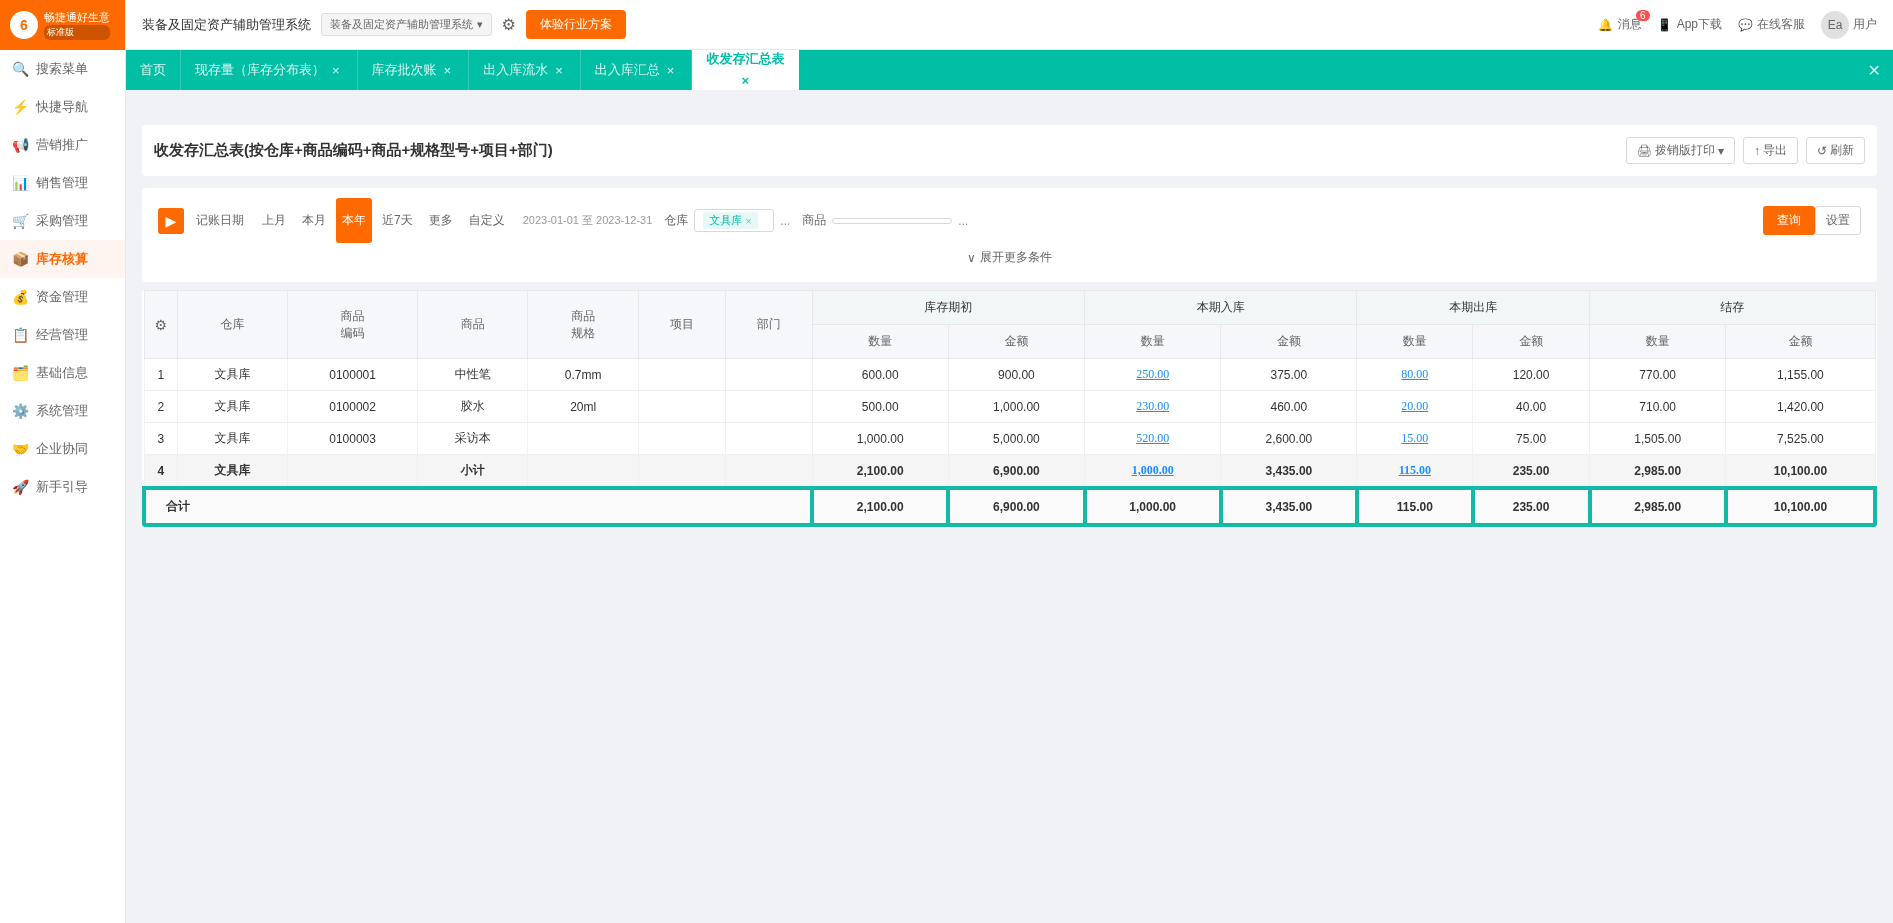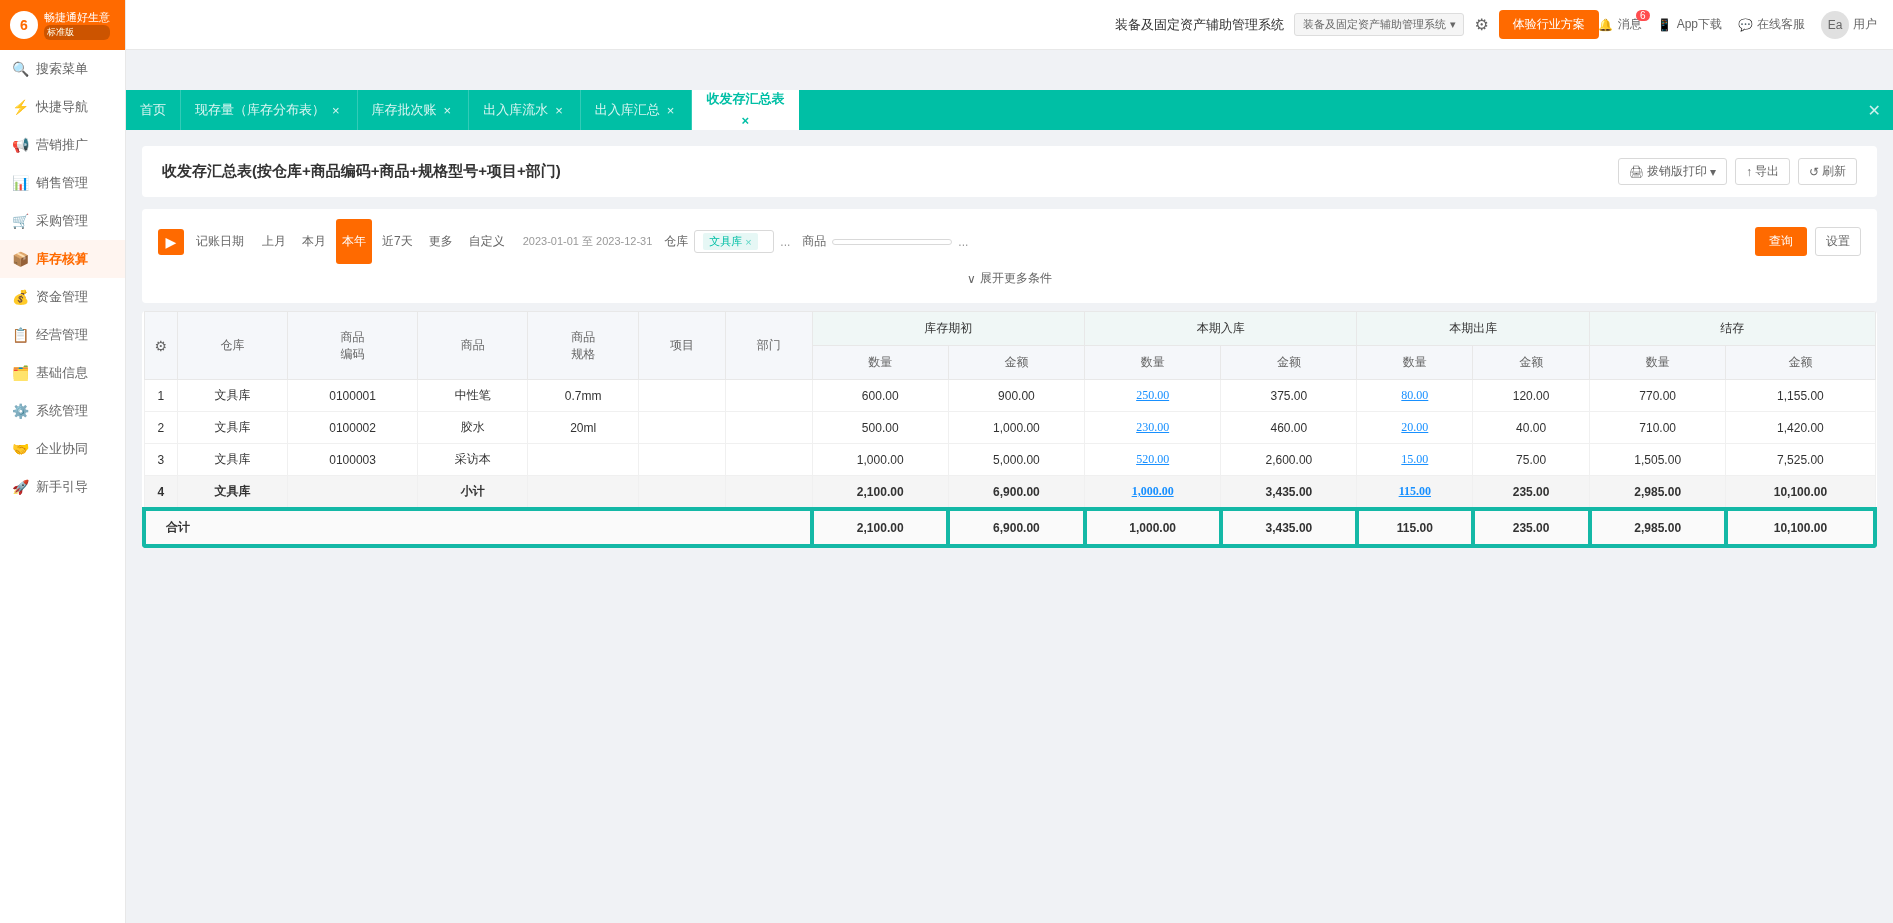--- a/index.html
+++ b/index.html
@@ -16,62 +16,62 @@
     .sidebar-logo-badge { font-size: 9px; color: #ffe; background: rgba(0,0,0,0.2); border-radius: 6px; padding: 1px 3px; }
     .sidebar-nav { flex: 1; overflow-y: auto; }
     .sidebar-item { display: flex; align-items: center; gap: 6px; padding: 10px 12px; cursor: pointer; color: #666; font-size: 13px; }
     .sidebar-item.active { background: #fff5f0; color: #ff6a00; font-weight: bold; }
     .sidebar-item-icon { font-size: 14px; width: 18px; text-align: center; }
 
     
     .main-content { flex: 1; display: flex; flex-direction: column; overflow: hidden; }
 
     
-    .topbar { height: 50px; background: #fff; display: flex; align-items: center; justify-content: flex-end; padding: 0 16px; border-bottom: 1px solid #e8e8e8; }
+    .topbar { height: 50px; background: #fff; display: flex; align-items: center; justify-content: space-between; padding: 0 16px; border-bottom: 1px solid #e8e8e8; }
     .topbar-left { display: flex; align-items: center; gap: 10px; }
     .topbar-system-name { font-size: 13px; color: #333; }
     .topbar-dropdown { font-size: 11px; color: #666; background: #f5f5f5; border: 1px solid #ddd; border-radius: 3px; padding: 3px 8px; cursor: pointer; display: flex; align-items: center; gap: 4px; }
     .topbar-settings { font-size: 16px; color: #666; cursor: pointer; }
     .topbar-trial-btn { background: #ff6a00; color: #fff; border: none; border-radius: 4px; padding: 6px 14px; font-size: 12px; cursor: pointer; }
     .topbar-right { display: flex; align-items: center; gap: 16px; color: #666; font-size: 12px; }
     .topbar-right-item { display: flex; align-items: center; gap: 4px; cursor: pointer; position: relative; }
     .badge { background: #ff4d4f; color: #fff; border-radius: 8px; font-size: 10px; padding: 0 4px; min-width: 14px; text-align: center; position: absolute; top: -6px; right: -8px; }
     .user-avatar { width: 28px; height: 28px; background: #e0e0e0; border-radius: 50%; display: flex; align-items: center; justify-content: center; font-size: 12px; overflow: hidden; }
 
     
-    .tab-bar { background: #00bfa5; display: flex; align-items: center; padding: 0 0 0 0; min-height: 40px; margin-top: 40px; }
+    .tab-bar { background: #00bfa5; display: flex; align-items: center; padding: 0 0 0 0; min-height: 40px; }
     .tab-item { display: flex; align-items: center; gap: 4px; padding: 0 14px; height: 40px; color: rgba(255,255,255,0.85); font-size: 13px; cursor: pointer; border-right: 1px solid rgba(255,255,255,0.2); }
     .tab-item.active { background: #fff; color: #00bfa5; font-weight: bold; flex-direction: column; }
     .tab-close-btn { cursor: pointer; padding: 1px 3px; border-radius: 2px; }
     .tab-bar-end { margin-left: auto; display: flex; align-items: center; padding-right: 8px; }
     .tab-x-btn { color: rgba(255,255,255,0.8); cursor: pointer; font-size: 16px; padding: 4px; }
 
     
     .page-area { flex: 1; overflow-y: auto; padding: 16px; background: #f0f2f5; }
 
     
-    .page-header { background: #fff; padding: 12px 20px; margin-bottom: 12px; border-radius: 4px; }
+    .page-header { background: #fff; padding: 12px 12px; margin-bottom: 12px; border-radius: 4px; margin-top: 19px; }
     .page-title { font-size: 15px; font-weight: bold; color: #333; margin-bottom: 0; }
 
     
     .filter-bar { background: #fff; padding: 10px 16px; margin-bottom: 8px; border-radius: 4px; }
     .filter-row { display: flex; align-items: center; gap: 12px; flex-wrap: wrap; }
     .filter-expand-btn { width: 26px; height: 26px; background: #ff6a00; color: #fff; border: none; border-radius: 3px; cursor: pointer; display: flex; align-items: center; justify-content: center; font-size: 14px; flex-shrink: 0; }
     .filter-label { color: #666; font-size: 12px; white-space: nowrap; }
     .filter-date-group { display: flex; align-items: center; gap: 4px; }
     .filter-date-btn { padding: 2px 6px; border: none; background: none; cursor: pointer; color: #666; font-size: 12px; border-radius: 2px; }
     .filter-date-btn.active { background: #ff6a00; color: #fff; border-radius: 3px; padding: 14px 6px; }
     .filter-date-range { font-size: 11px; color: #999; }
     .filter-field { display: flex; align-items: center; gap: 6px; }
     .filter-field-label { color: #666; white-space: nowrap; }
     .filter-tag-group { display: flex; align-items: center; gap: 4px; border: 1px solid #d9d9d9; border-radius: 3px; padding: 2px 8px; min-width: 80px; background: #fff; }
     .filter-tag { background: #e6f7f5; color: #00bfa5; padding: 1px 6px; border-radius: 2px; font-size: 11px; display: flex; align-items: center; gap: 3px; }
     .filter-tag-x { cursor: pointer; opacity: 0.6; }
     .filter-more-dots { color: #999; cursor: pointer; }
-    .filter-actions { display: flex; gap: 8px; margin-left: auto; }
+    .filter-actions { display: flex; gap: 0; margin-left: auto; }
     .btn-query { background: #ff6a00; color: #fff; border: none; border-radius: 3px; padding: 5px 14px; cursor: pointer; font-size: 12px; }
     .btn-settings { background: #fff; color: #666; border: 1px solid #d9d9d9; border-radius: 3px; padding: 5px 10px; cursor: pointer; font-size: 12px; }
     .expand-more-row { display: flex; align-items: center; justify-content: center; padding: 6px 0; }
     .expand-more-btn { color: #666; background: none; border: none; cursor: pointer; font-size: 12px; display: flex; align-items: center; gap: 4px; }
 
     
     .table-container { background: #fff; border-radius: 4px; overflow: auto; }
     .data-table { width: 100%; border-collapse: collapse; font-size: 12px; }
     .data-table th { background: #f5f7fa; padding: 8px 10px; text-align: center; border: 1px solid #e8e8e8; color: #666; font-weight: normal; white-space: nowrap; }
     .data-table th.header-group { background: #f0f7f6; color: #333; }

